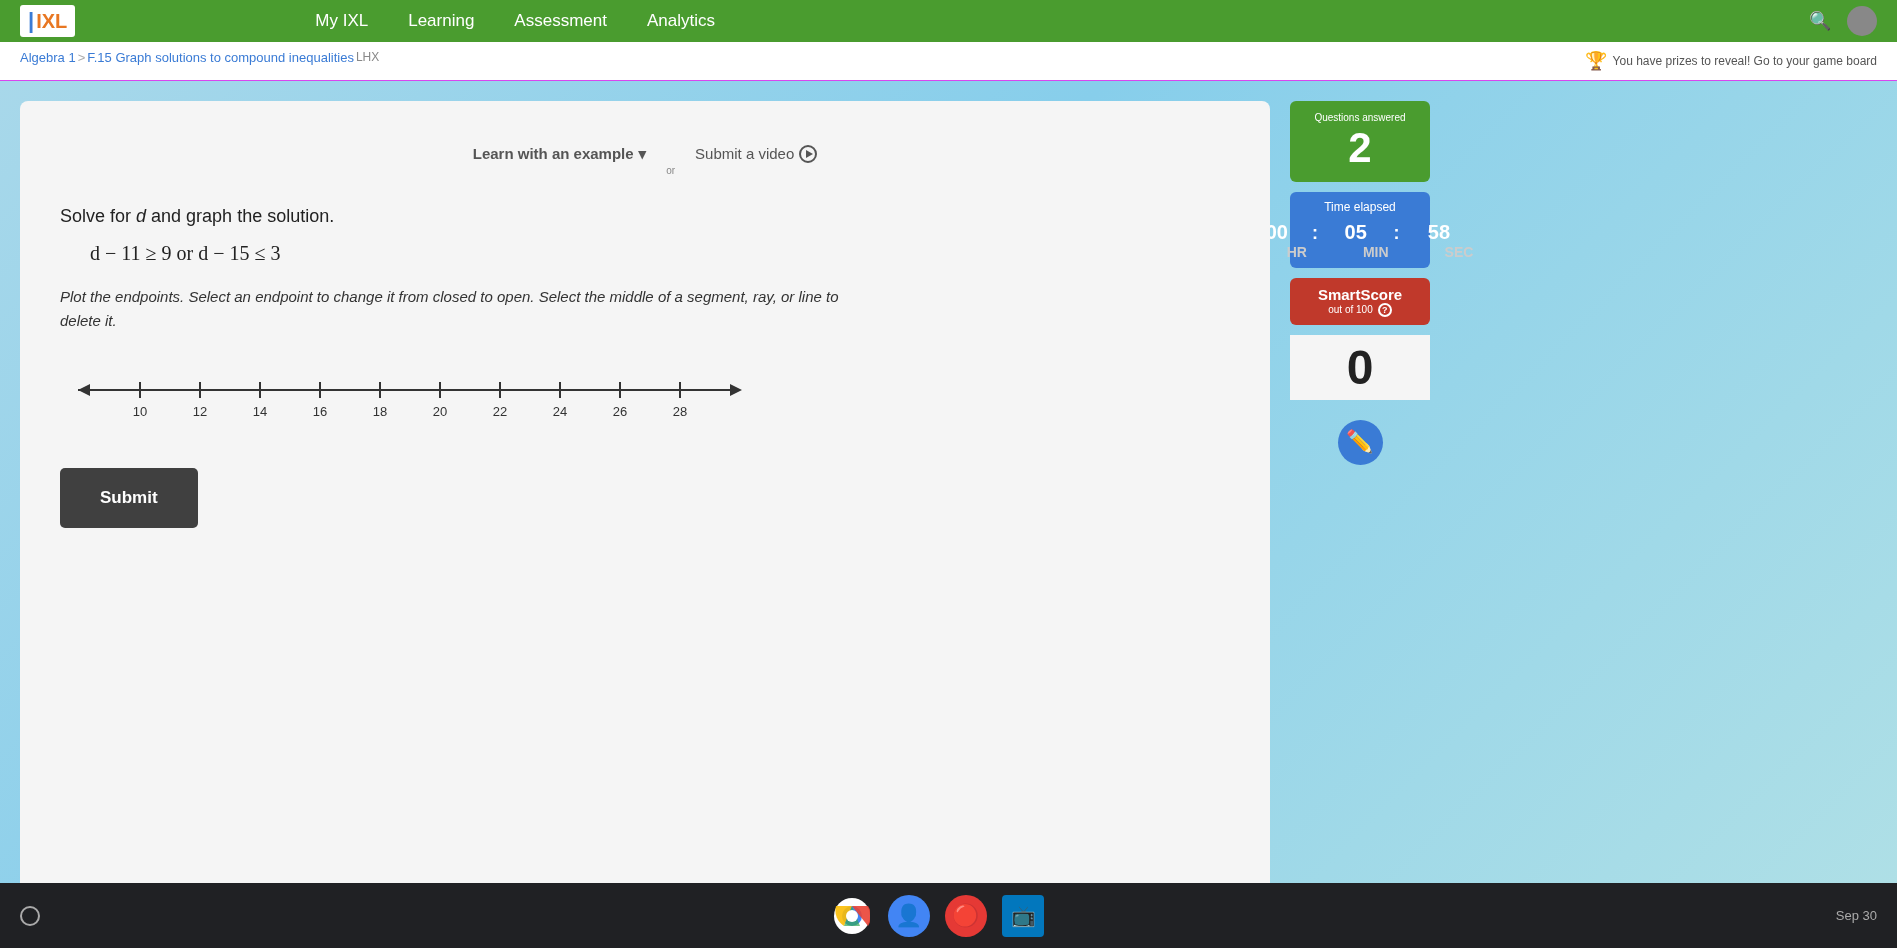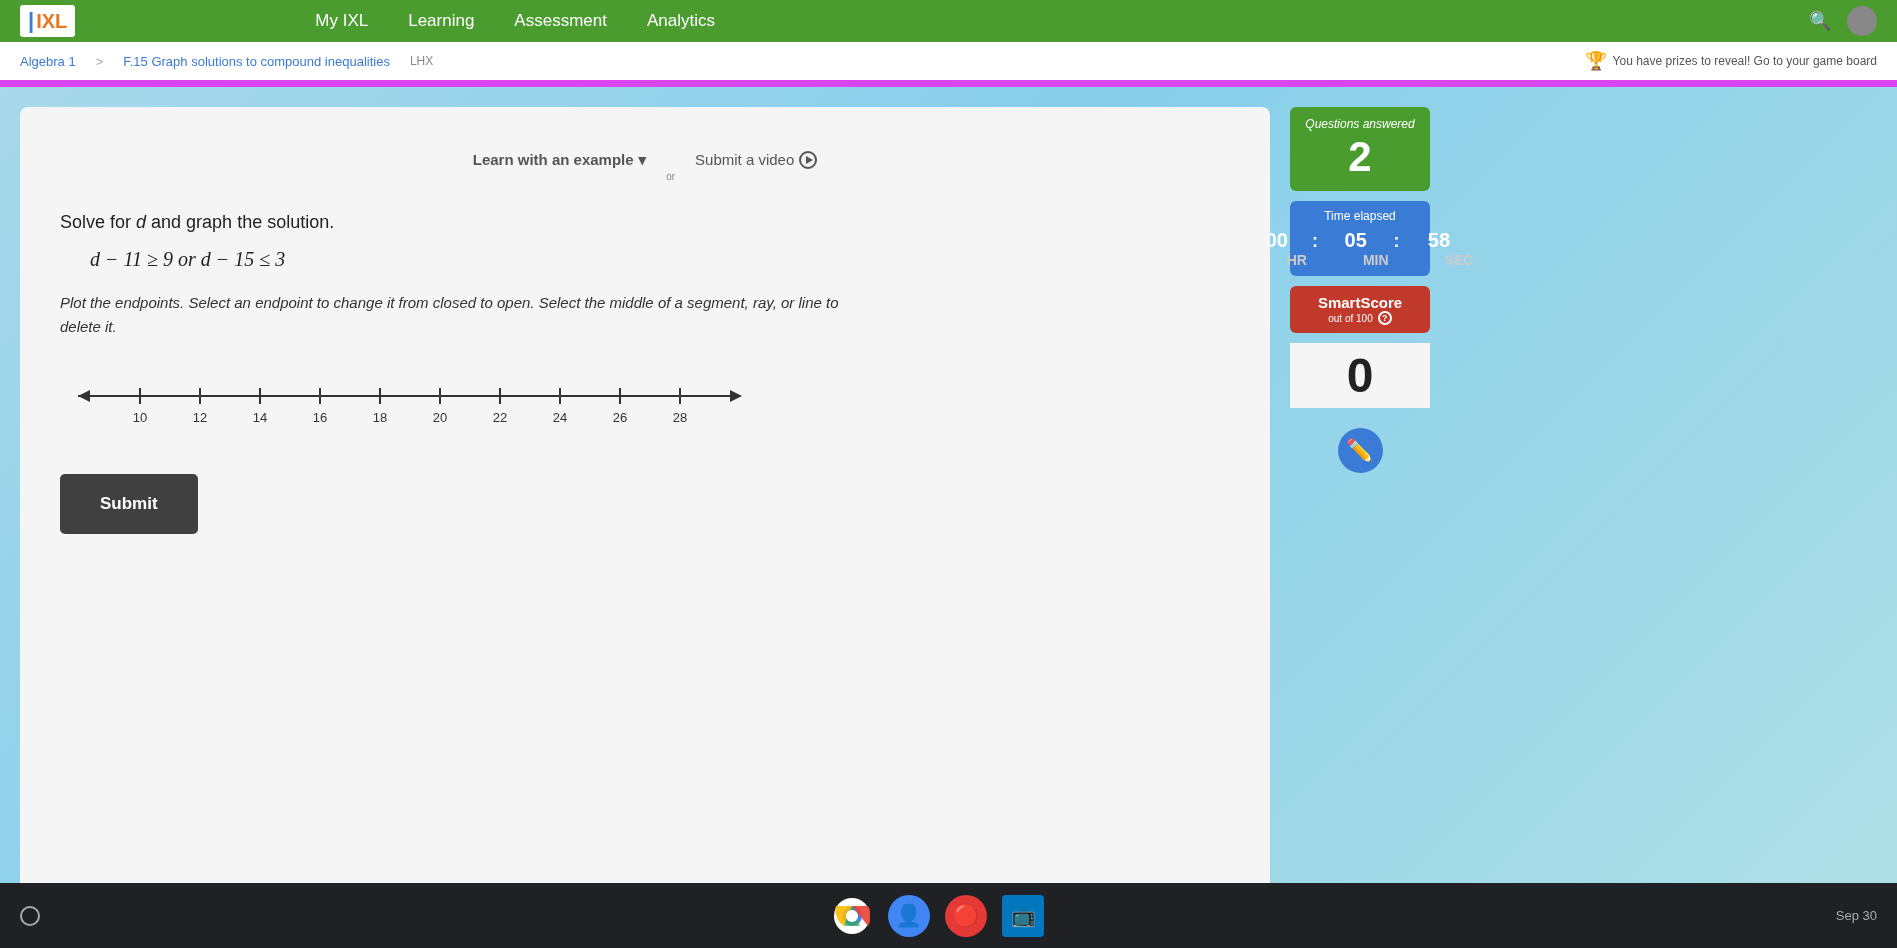--- a/index.html
+++ b/index.html
@@ -63,25 +63,25 @@
       height: 30px;
       border-radius: 50%;
       background: #888;
     }
 
     
     .breadcrumb-bar {
       background: white;
       padding: 8px 20px;
       display: flex;
-      align-items: center;
-      gap: 20px;
+      align-items: flex-start;
+      gap: 2px;
       font-size: 13px;
       color: #555;
-      border-bottom: 7px solid #d946ef;
+      border-bottom: 1px solid #d946ef;
       position: relative;
     }
     .breadcrumb-bar .prize-notice {
       margin-left: auto;
       color: #555;
       font-size: 12px;
       display: flex;
       align-items: center;
       gap: 5px;
     }
@@ -240,23 +240,22 @@
     }
     .questions-answered-card {
       background: #4a9c2f;
       color: white;
       border-radius: 6px;
       padding: 10px 15px;
       text-align: center;
       width: 100%;
     }
     .questions-answered-card .card-title {
-      font-size: 12px;
+      font-size: 10px;
       line-height: 1.3;
-      font-style: italic;
     }
     .questions-answered-card .card-number {
       font-size: 42px;
       font-weight: bold;
     }
     .time-elapsed-card {
       background: #3a7bd5;
       color: white;
       border-radius: 6px;
       padding: 8px 10px;
@@ -388,21 +387,20 @@
 
     
     .trophy-icon {
       color: #f0c040;
       font-size: 18px;
     }
 
     
     .math {
       font-family: 'Times New Roman', serif;
-      font-style: italic;
       margin-top: 20px;
     }
   </style>
 </head>
 <body>
 
 <div class="nav-bar">
   <div class="nav-logo">
     <span class="logo-bracket">|</span>
     <span class="logo-text">IXL</span>

